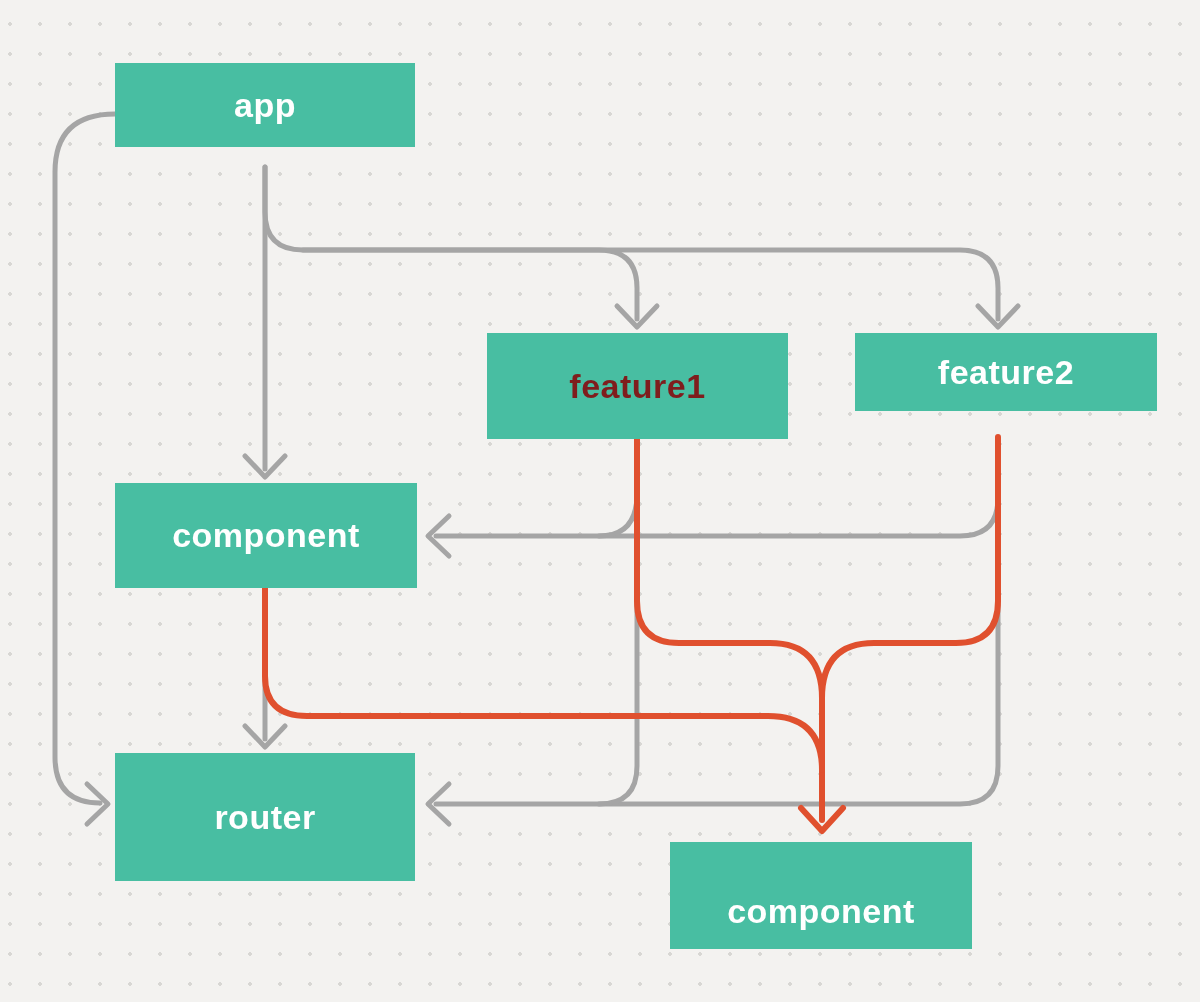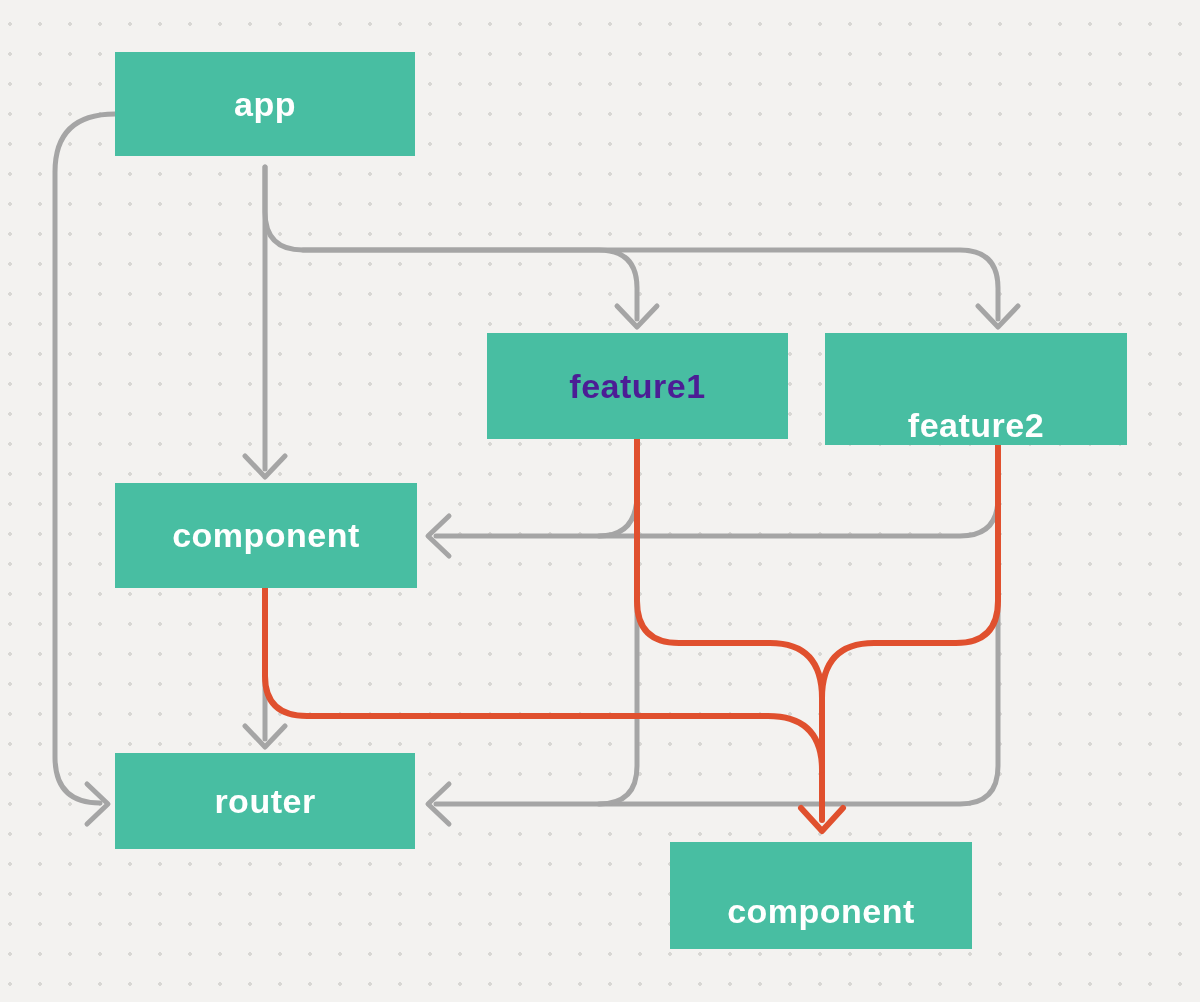--- a/index.html
+++ b/index.html
@@ -90,32 +90,32 @@
       </g>
       <g>
         <path d="M998 437 L998 601 Q998 643 956 643 L874 643 Q822 643 822 698 L822 820" stroke="#E0502E" stroke-width="6"></path>
         <polyline points="801,808 822,831 843,808" stroke="#E0502E" stroke-width="6"></polyline>
       </g>
       <g>
         <path d="M265 588 L265 676 Q265 716 307 716 L768 716 Q822 716 822 770" stroke="#E0502E" stroke-width="6"></path>
       </g>
     </svg>
   <div id="nodes-layer">
-      <div class="node" style="left: 115px; top: 52px; width: 300px; height: 104px; background: rgb(72, 190, 162);">
+      <div class="node" style="left: 115px; top: 63px; width: 300px; height: 84px; background: rgb(72, 190, 162);">
         <span class="node-label" style="color: rgb(255, 255, 255);">app</span>
       </div>
       <div class="node" style="left: 487px; top: 333px; width: 301px; height: 106px; background: rgb(72, 190, 162);">
-        <span class="node-label" style="color: #4c1d95;">feature1</span>
+        <span class="node-label" style="color: #7f1d1d;">feature1</span>
       </div>
-      <div class="node" style="left: 825px; top: 333px; width: 302px; height: 112px; background: rgb(72, 190, 162); align-items: flex-end;">
+      <div class="node" style="left: 855px; top: 333px; width: 302px; height: 78px; background: rgb(72, 190, 162);">
         <span class="node-label" style="color: rgb(255, 255, 255);">feature2</span>
       </div>
       <div class="node" style="left: 115px; top: 483px; width: 302px; height: 105px; background: rgb(72, 190, 162);">
         <span class="node-label" style="color: rgb(255, 255, 255);">component</span>
       </div>
-      <div class="node" style="left: 115px; top: 753px; width: 300px; height: 96px; background: rgb(72, 190, 162);">
+      <div class="node" style="left: 115px; top: 753px; width: 300px; height: 128px; background: rgb(72, 190, 162);">
         <span class="node-label" style="color: rgb(255, 255, 255);">router</span>
       </div>
       <div class="node" style="left: 670px; top: 842px; width: 302px; height: 107px; background: rgb(72, 190, 162);">
         <span class="node-label" style="color: rgb(255, 255, 255); margin-top: 32px;">component</span>
       </div>
     </div>
 </div>
 
 </body></html>

